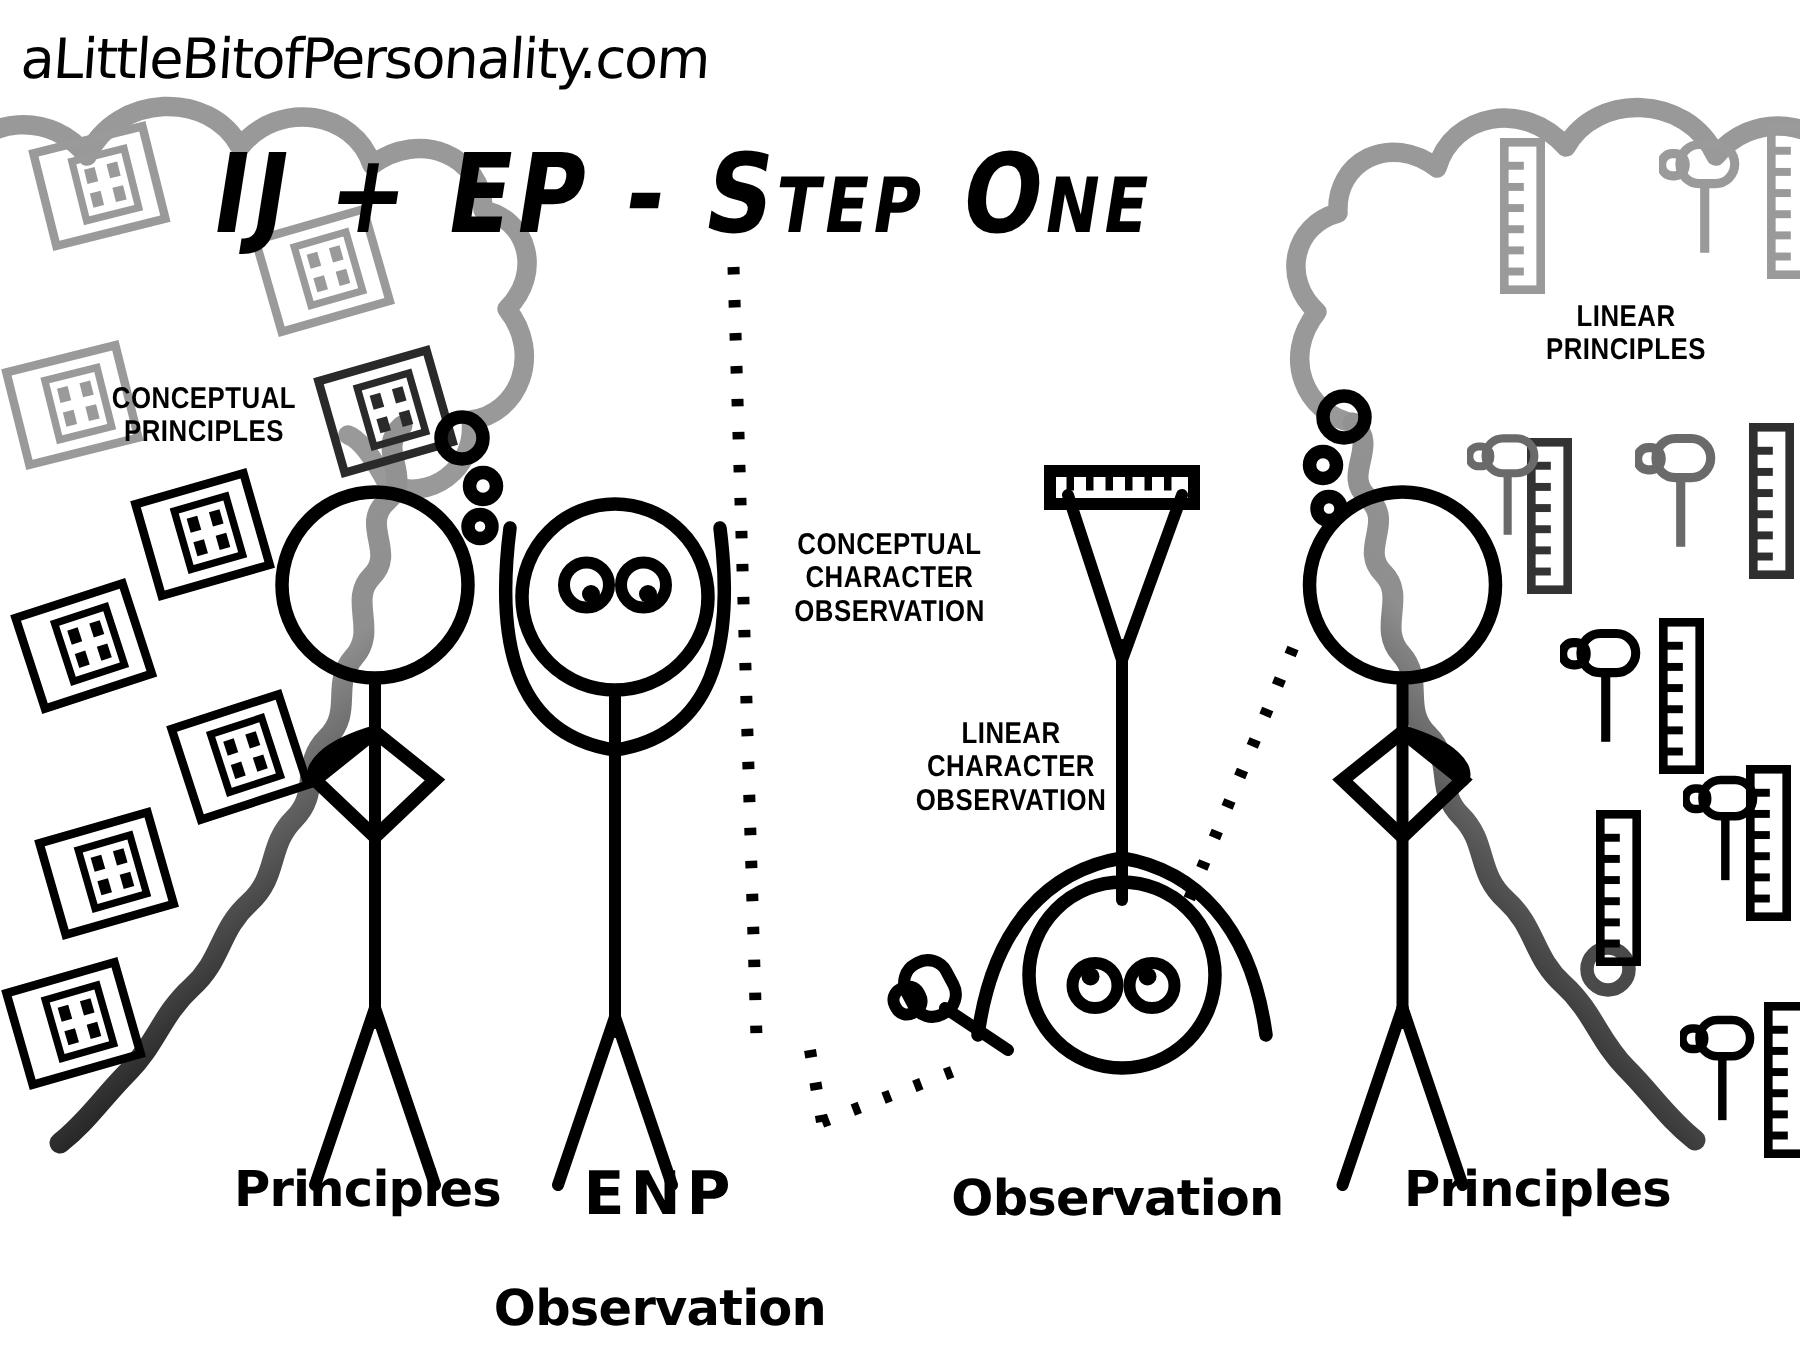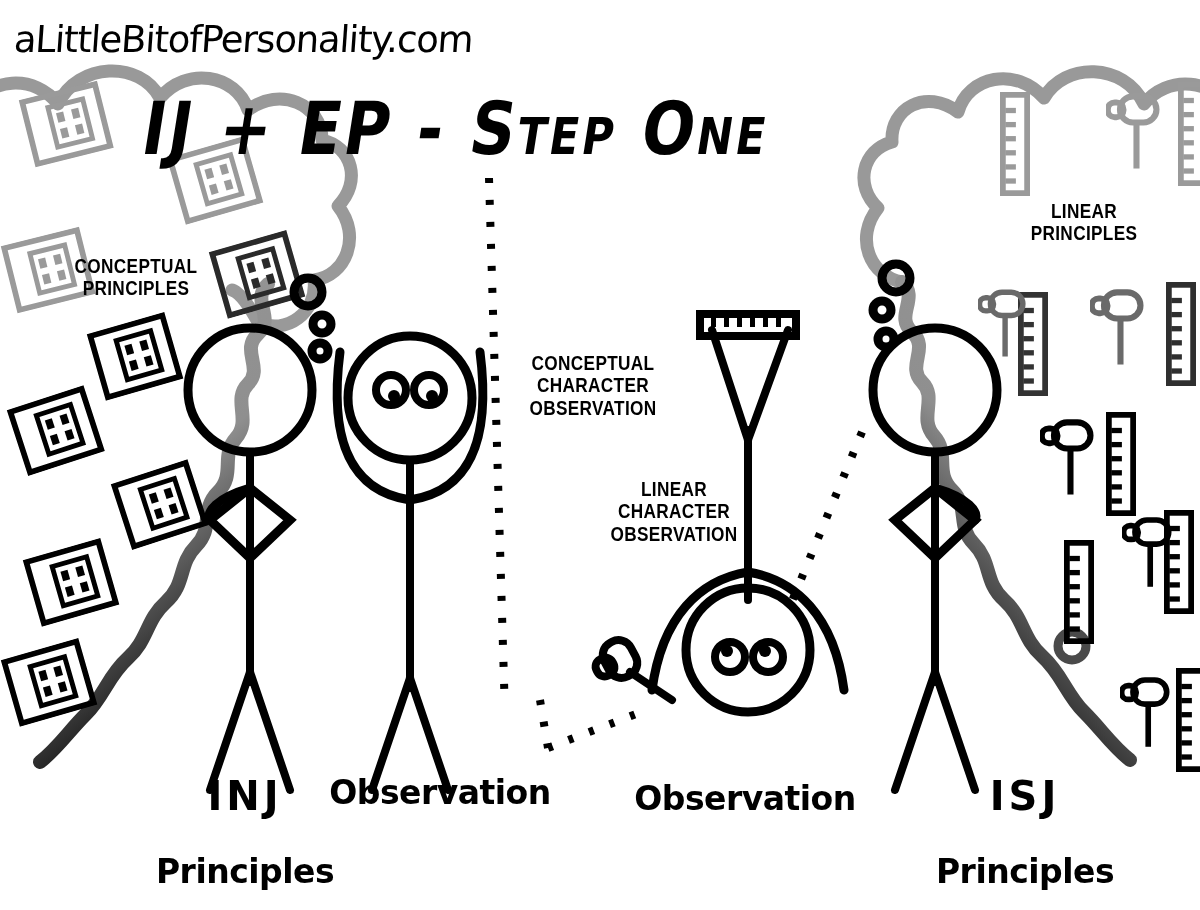--- a/index.html
+++ b/index.html
@@ -357,34 +357,33 @@
 OBSERVATION</div>
 
   <div class="txt callout" style="left:585px; top:478px; width:178px;">LINEAR
 CHARACTER
 OBSERVATION</div>
 
   <div class="txt callout" style="left:1000px; top:200px; width:168px;">LINEAR
 PRINCIPLES</div>
 
   <div class="txt cap-label" style="left:110px; top:738px; width:270px;">
-    <span class="code">INJ</span>
     <span class="word">Principles</span>
     
   </div>
 
   <div class="txt cap-label" style="left:305px; top:738px; width:270px;">
+    <span class="code">ENP</span>
     <span class="word">Observation</span>
     
   </div>
 
   <div class="txt cap-label" style="left:610px; top:744px; width:270px;">
     <span class="word">Observation</span>
     
   </div>
 
   <div class="txt cap-label" style="left:890px; top:738px; width:270px;">
-    <span class="code">ISJ</span>
     <span class="word">Principles</span>
     
   </div>
 
 </div>
 
 </body></html>

